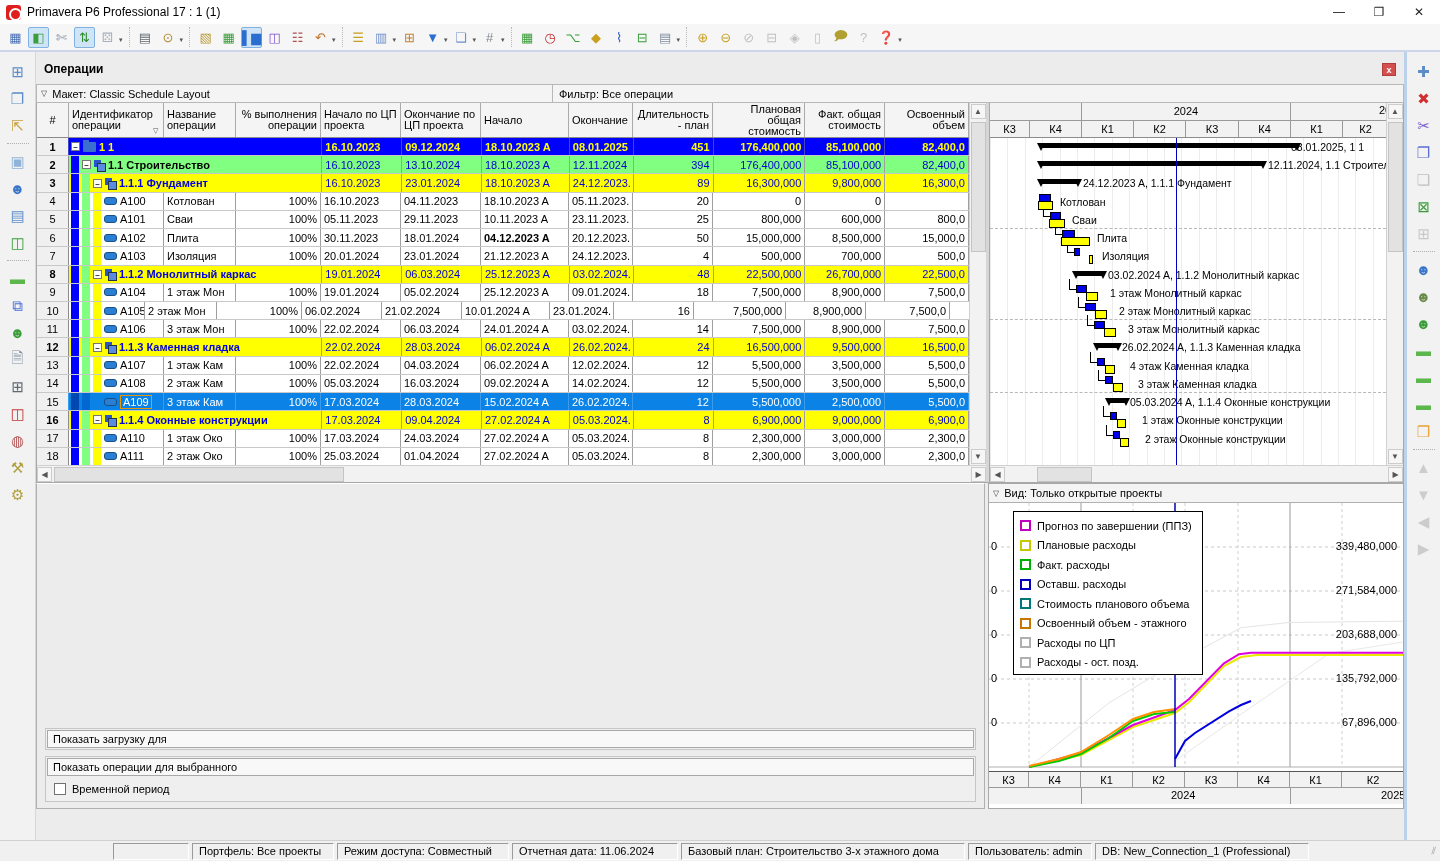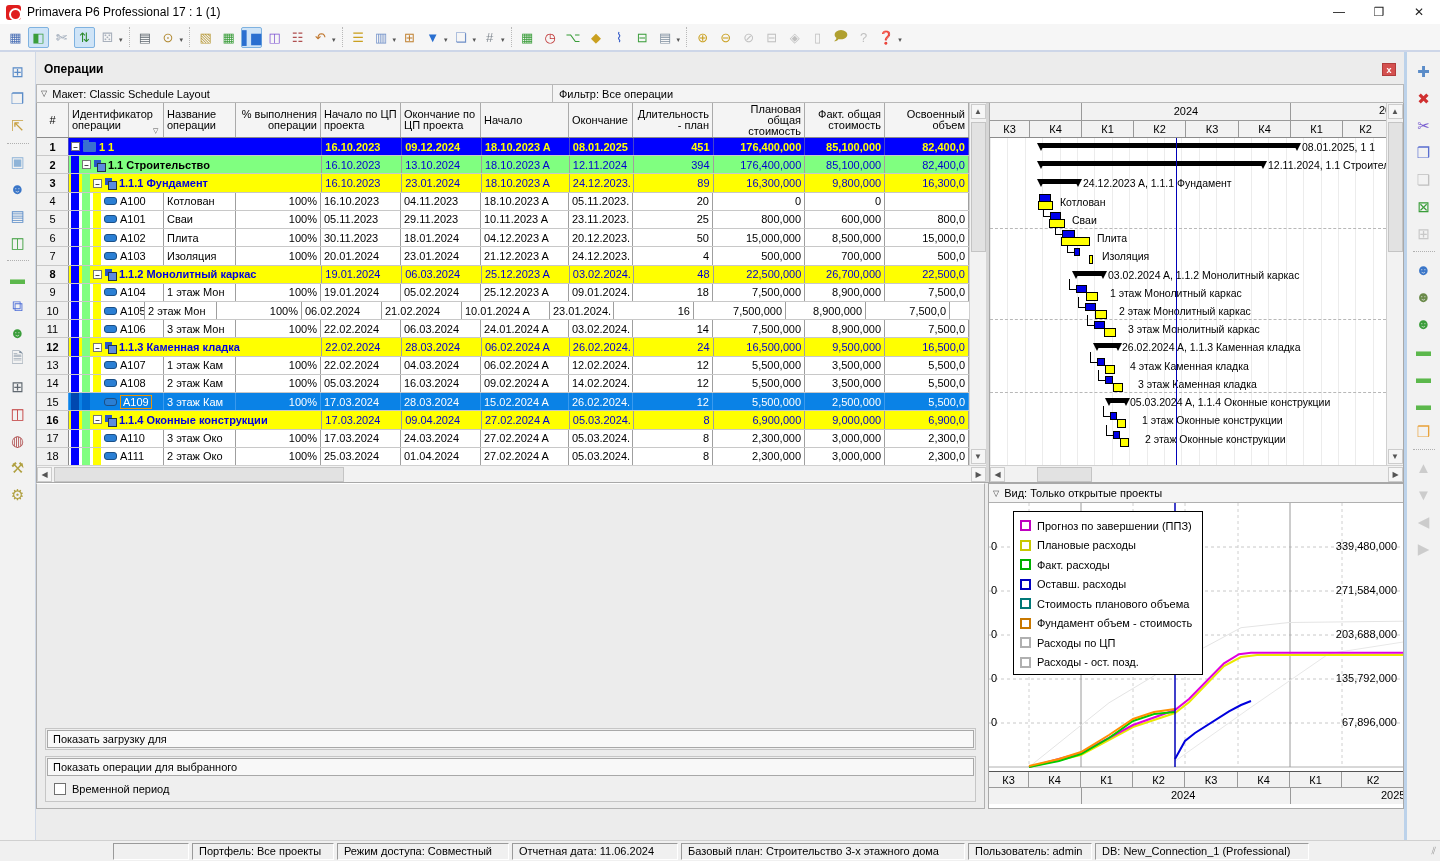--- a/index.html
+++ b/index.html
@@ -386,21 +386,21 @@
                         <div class="band" style="width: 8px; background: rgb(128, 255, 128);"></div>
                         <div class="band" style="width: 8px; background: rgb(255, 255, 0);"></div>
                         <span class="acticon"></span>
                         <span>A102</span>
                       </div>
                     </div>
                     <div class="cell" style="width: 72px;">Плита</div>
                     <div class="cell r" style="width: 85px;">100%</div>
                     <div class="cell vals " style="width: 80px;">30.11.2023</div>
                     <div class="cell vals " style="width: 80px;">18.01.2024</div>
-                    <div class="cell vals " style="width: 88px;">04.12.2023 A</div>
+                    <div class="cell vals " style="width: 88px; font-weight: bold;">04.12.2023 A</div>
                     <div class="cell vals " style="width: 64px;">20.12.2023.</div>
                     <div class="cell vals r" style="width: 80px;">50</div>
                     <div class="cell vals r" style="width: 92px;">15,000,000</div>
                     <div class="cell vals r" style="width: 80px;">8,500,000</div>
                     <div class="cell vals r" style="width: 84px;">15,000,0</div>
                   </div>
                   <div class="trow r-act">
                     <div class="cell num" style="width: 32px;">7</div>
                     <div class="cell" style="padding: 0px; width: 95px;">
                       <div class="idwrap">
@@ -618,21 +618,21 @@
                     <div class="cell num" style="width: 32px;">17</div>
                     <div class="cell" style="padding: 0px; width: 95px;">
                       <div class="idwrap">
                         <div class="band" style="width: 8px; background: rgb(0, 0, 255);"></div>
                         <div class="band" style="width: 8px; background: rgb(128, 255, 128);"></div>
                         <div class="band" style="width: 8px; background: rgb(255, 255, 0);"></div>
                         <span class="acticon"></span>
                         <span>A110</span>
                       </div>
                     </div>
-                    <div class="cell" style="width: 72px;">3 этаж Око</div>
+                    <div class="cell" style="width: 72px;">1 этаж Око</div>
                     <div class="cell r" style="width: 85px;">100%</div>
                     <div class="cell vals " style="width: 80px;">17.03.2024</div>
                     <div class="cell vals " style="width: 80px;">24.03.2024</div>
                     <div class="cell vals " style="width: 88px;">27.02.2024 A</div>
                     <div class="cell vals " style="width: 64px;">05.03.2024.</div>
                     <div class="cell vals r" style="width: 80px;">8</div>
                     <div class="cell vals r" style="width: 92px;">2,300,000</div>
                     <div class="cell vals r" style="width: 80px;">3,000,000</div>
                     <div class="cell vals r" style="width: 84px;">2,300,0</div>
                   </div>
@@ -689,21 +689,21 @@
                   <div class="tlcell" style="width: 53px;">К3</div>
                   <div class="tlcell" style="width: 52px;">К4</div>
                   <div class="tlcell" style="width: 52px;">К1</div>
                   <div class="tlcell" style="width: 46px;">К2</div>
                 </div>
               <div class="gbody">
                   <div class="grow">
                     <div class="sumbar" style="left: 50px; width: 257px;"></div>
                     <div class="sumtri" style="left: 47px;"></div>
                     <div class="sumtri" style="left: 303px;"></div>
-                    <div class="glabel" style="left: 312px;">08.01.2025, 1  1</div>
+                    <div class="glabel" style="left: 301px;">08.01.2025, 1  1</div>
                   </div>
                   <div class="grow">
                     <div class="sumbar" style="left: 50px; width: 223px;"></div>
                     <div class="sumtri" style="left: 47px;"></div>
                     <div class="sumtri" style="left: 269px;"></div>
                     <div class="glabel" style="left: 278px;">12.11.2024, 1.1  Строительство</div>
                   </div>
                   <div class="grow">
                     <div class="sumbar" style="left: 50px; width: 38px;"></div>
                     <div class="sumtri" style="left: 47px;"></div>
@@ -872,21 +872,21 @@
                 <div class="legitem">
                   <span class="legsw" style="border-color: rgb(0, 0, 192);"></span>
                   <span>Оставш. расходы</span>
                 </div>
                 <div class="legitem">
                   <span class="legsw" style="border-color: rgb(0, 120, 120);"></span>
                   <span>Стоимость планового объема</span>
                 </div>
                 <div class="legitem">
                   <span class="legsw" style="border-color: rgb(200, 120, 0);"></span>
-                  <span>Фундамент объем - стоимость</span>
+                  <span>Освоенный объем - этажного</span>
                 </div>
                 <div class="legitem">
                   <span class="legsw" style="border-color: rgb(176, 176, 176);"></span>
                   <span>Расходы по ЦП</span>
                 </div>
                 <div class="legitem">
                   <span class="legsw" style="border-color: rgb(176, 176, 176);"></span>
                   <span>Расходы - ост. позд.</span>
                 </div>
               </div>

